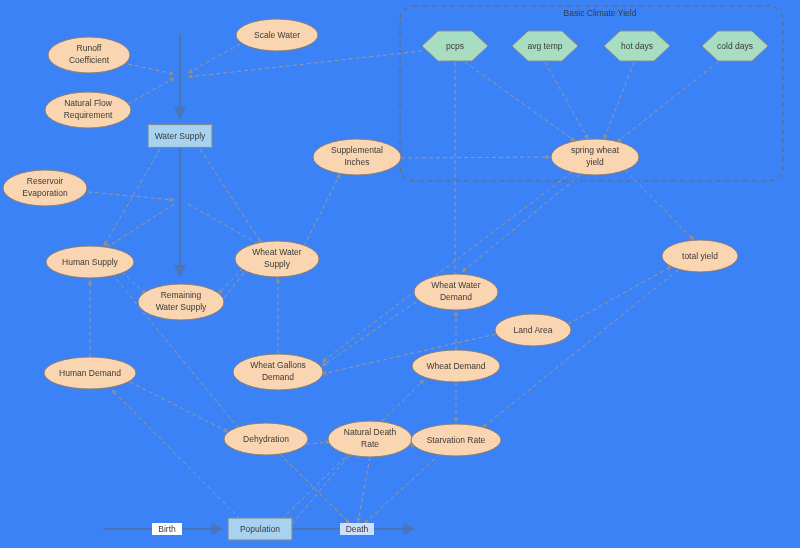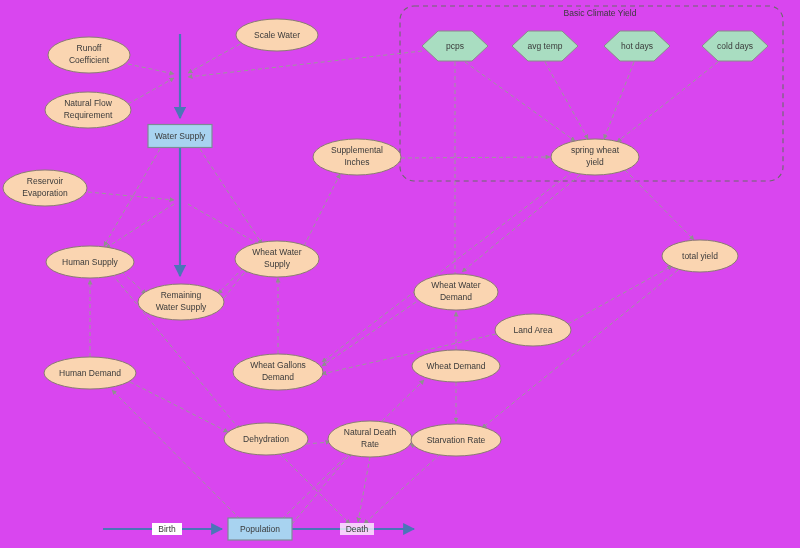--- a/index.html
+++ b/index.html
@@ -4,21 +4,21 @@
 <style>
   html, body {
     margin: 0;
     padding: 0;
     background: #ffffff;
   }
   #canvas-root {
     position: relative;
     width: 800px;
     height: 548px;
-    background: #d946ef;
+    background: #3b82f6;
     font-family: "Liberation Sans", sans-serif;
     overflow: hidden;
   }
   svg#diagram {
     display: block;
     width: 800px;
     height: 548px;
   }
   .node-label {
     font-family: "Liberation Sans", sans-serif;

